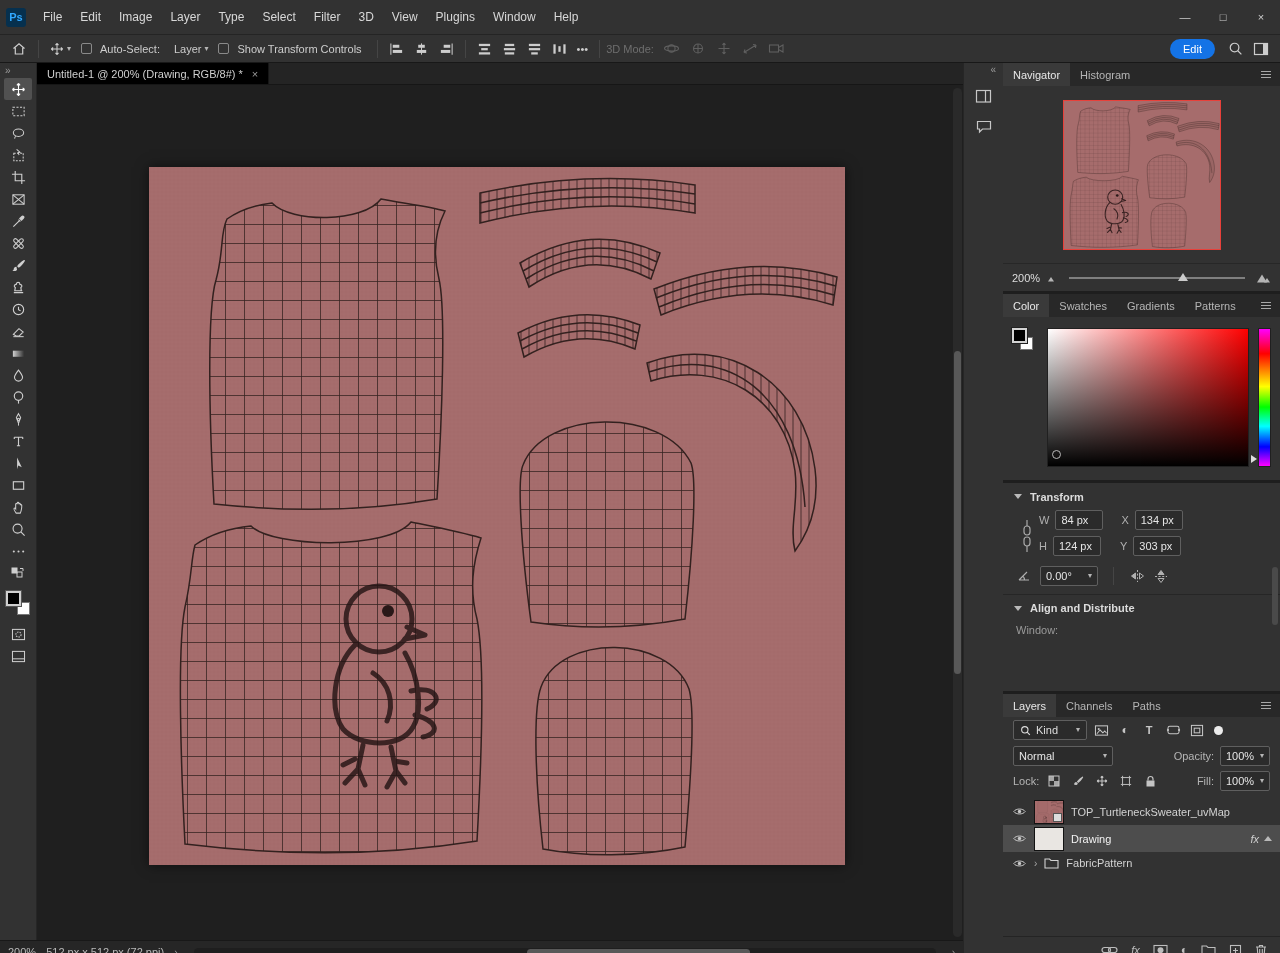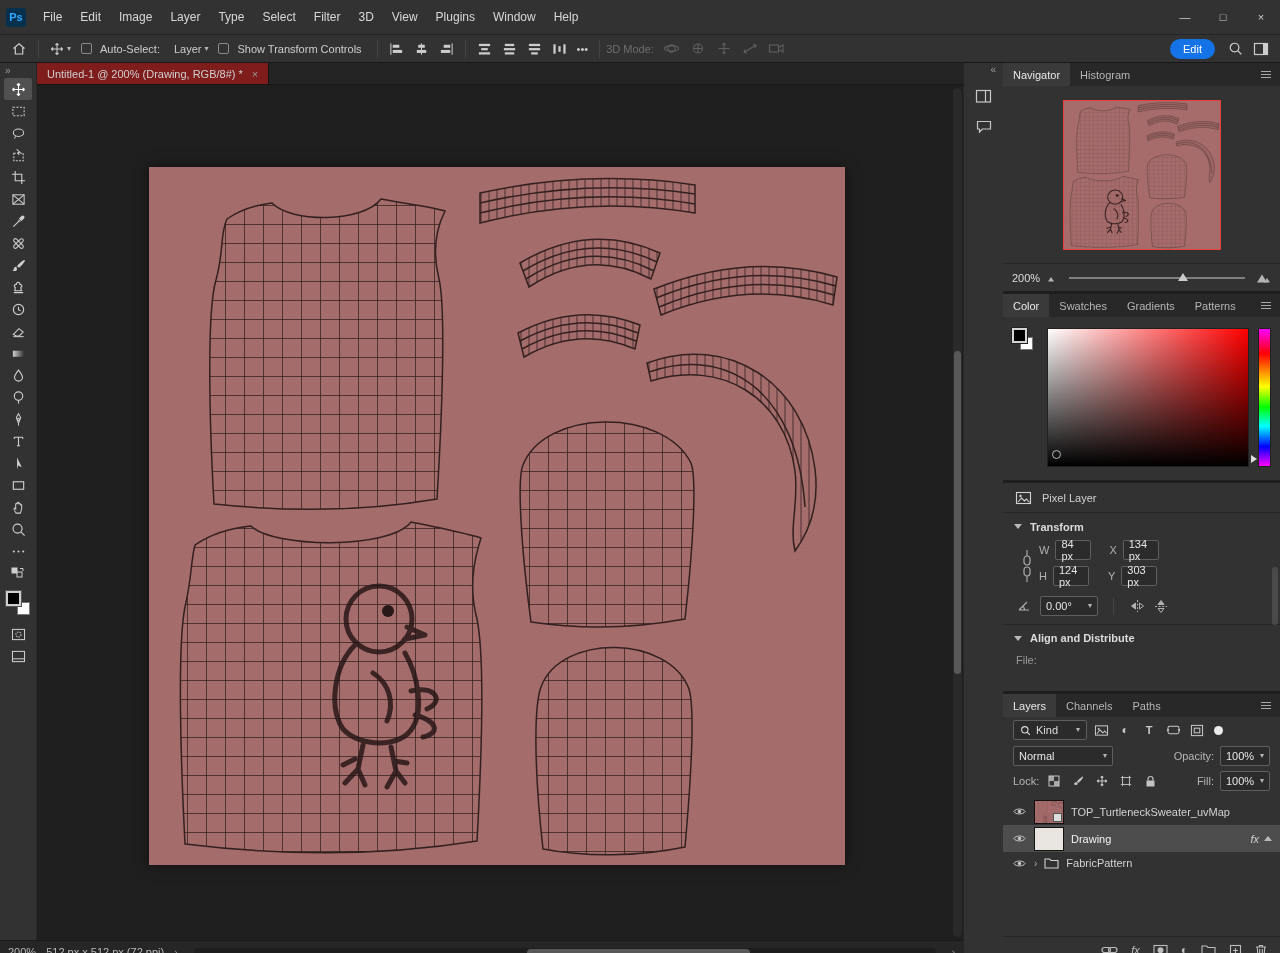--- a/index.html
+++ b/index.html
@@ -30,21 +30,21 @@
 .toolscol{width:37px;background:#323232;border-right:1px solid #262626;display:flex;flex-direction:column;align-items:center;padding-top:1px;flex:none}
 .tcollapse{align-self:flex-start;padding:1px 5px 2px;color:#9a9a9a;font-size:10px}
 .tool{width:28px;height:22px;display:flex;align-items:center;justify-content:center;border-radius:2px;color:#cfcfcf}
 .tool.active{background:#515151;color:#fff}
 .fgbg{position:relative;width:24px;height:24px;margin-top:7px}
 .bgc{position:absolute;right:0;bottom:0;width:13px;height:13px;background:#fff;border:1px solid #777}
 .fgc{position:absolute;left:0;top:0;width:15px;height:15px;background:#000;border:2px solid #cfcfcf;box-shadow:0 0 0 1px #555}
 
 .canvascol{flex:1;display:flex;flex-direction:column;background:#1f1f1f;position:relative;min-width:0}
 .tabbar{height:22px;background:#242424;display:flex;border-bottom:1px solid #161616;flex:none}
-.doctab{display:flex;align-items:center;gap:9px;background:#7f1d1d;padding:0 10px;font-size:11px;color:#cfcfcf;border-right:1px solid #161616}
+.doctab{display:flex;align-items:center;gap:9px;background:#000000;padding:0 10px;font-size:11px;color:#cfcfcf;border-right:1px solid #161616}
 .tabclose{color:#9a9a9a}
 .pasteboard{flex:1;position:relative;overflow:hidden;background:#1f1f1f}
 .docwrap{position:absolute;left:112px;top:82px;width:696px;height:698px;box-shadow:0 0 12px rgba(0,0,0,.55)}
 .vscroll{position:absolute;right:1px;top:3px;bottom:3px;width:9px;background:#2a2a2a;border-radius:5px}
 .vthumb{position:absolute;left:1px;right:1px;top:31%;height:38%;background:#585858;border-radius:4px}
 
 .statusbar{height:23px;background:#262626;border-top:1px solid #181818;display:flex;align-items:center;font-size:11px;color:#b8b8b8;padding:0 8px;gap:10px;flex:none}
 .hscroll{flex:1;height:9px;background:#1e1e1e;border-radius:5px;position:relative;margin:0 6px}
 .hthumb{position:absolute;top:1px;bottom:1px;left:45%;width:30%;background:#585858;border-radius:4px}
 
@@ -81,21 +81,21 @@
 .huept{position:absolute;left:-8px;bottom:3px;width:0;height:0;border-top:4px solid transparent;border-bottom:4px solid transparent;border-left:6px solid #ddd}
 
 .pxrow{height:30px;display:flex;align-items:center;gap:10px;padding:0 12px;border-bottom:1px solid #262626;font-size:11px;color:#d2d2d2;flex:none}
 .sechead{height:27px;display:flex;align-items:center;gap:8px;padding:0 11px;font-size:11px;font-weight:bold;color:#dcdcdc}
 .chevdn{width:0;height:0;border-left:4px solid transparent;border-right:4px solid transparent;border-top:5px solid #b9b9b9}
 .tgrid{display:flex;padding:0 10px 2px 12px}
 .linkcol{width:24px;display:flex;align-items:center;justify-content:center;color:#a9a9a9}
 .tcol{flex:1}
 .trow{display:flex;align-items:center;gap:6px;margin-bottom:6px;font-size:11px;color:#b0b0b0}
 .field{height:20px;background:#2b2b2b;border:1px solid #5f5f5f;border-radius:2px;color:#e5e5e5;font-size:11px;display:flex;align-items:center;padding:0 5px;gap:4px}
-.f52{width:36px}
+.f52{width:48px}
 .trow3{display:flex;align-items:center;gap:9px;padding:2px 10px 8px 14px;font-size:11px;color:#b0b0b0}
 .alignrow{padding:3px 13px;font-size:11px;color:#9a9a9a}
 .pscroll{position:absolute;right:2px;top:84px;width:6px;height:58px;background:#4a4a4a;border-radius:3px}
 
 .lfilter{height:26px;display:flex;align-items:center;gap:4px;padding:0 10px;flex:none}
 .kindbox{display:flex;align-items:center;gap:5px;height:20px;padding:0 6px;background:#2b2b2b;border:1px solid #5f5f5f;border-radius:2px;font-size:11px;color:#ddd;width:74px}
 .fbtn{width:20px;height:20px;display:flex;align-items:center;justify-content:center;color:#c7c7c7;font-size:11px}
 .ldot{width:9px;height:9px;border-radius:50%;background:#ececec;margin-left:3px}
 .lblend{height:26px;display:flex;align-items:center;gap:6px;padding:0 10px;font-size:11px;color:#b5b5b5;flex:none}
 .llock{height:24px;display:flex;align-items:center;gap:6px;padding:0 10px;font-size:11px;color:#b5b5b5;flex:none}
@@ -588,28 +588,20 @@
           <div class="gradbox">
             <span class="gpick"></span>
           </div>
           <div class="huebar">
             <span class="huept"></span>
           </div>
         </div>
       </section>
 
       <section class="panel props">
-        <div class="pxrow">
-          <svg width="17" height="14" viewBox="0 0 17 14" stroke="currentColor" fill="none" stroke-width="1.1">
-              <rect x="1.5" y="1.5" width="14" height="11"></rect>
-              <circle cx="5.5" cy="5" r="1.2" fill="currentColor" stroke="none"></circle>
-              <path d="M3 11l3.5-4 3 3 2-2 3 3.5"></path>
-            </svg>
-          <span>Pixel Layer</span>
-        </div>
         <div class="sechead">
           <span class="chevdn"></span>
           <span>Transform</span>
         </div>
         <div class="tgrid">
           <div class="linkcol">
             <svg width="12" height="34" viewBox="0 0 12 34" stroke="currentColor" fill="none" stroke-width="1.2">
                 <path d="M6 1v6M6 27v6"></path>
                 <rect x="3" y="7" width="6" height="9" rx="3"></rect>
                 <rect x="3" y="18" width="6" height="9" rx="3"></rect>
@@ -661,21 +653,21 @@
                 <path d="M0 8.5h12" stroke-dasharray="2 1.6"></path>
                 <path d="M3 6.5 6 2.5l3 4Z" fill="currentColor"></path>
                 <path d="M3 10.5l3 4 3-4Z"></path>
               </svg>
             </span>
         </div>
         <div class="sechead" style="border-top:1px solid #262626">
           <span class="chevdn"></span>
           <span>Align and Distribute</span>
         </div>
-        <div class="alignrow">File:</div>
+        <div class="alignrow">Window:</div>
         <div class="pscroll"></div>
       </section>
 
       <section class="panel layersp">
         <div class="ptabs">
           <span class="ptab active">Layers</span>
           <span class="ptab">Channels</span>
           <span class="ptab">Paths</span>
           <span class="pmenu">
               <svg width="12" height="9" viewBox="0 0 12 9" stroke="currentColor" stroke-width="1.2">

